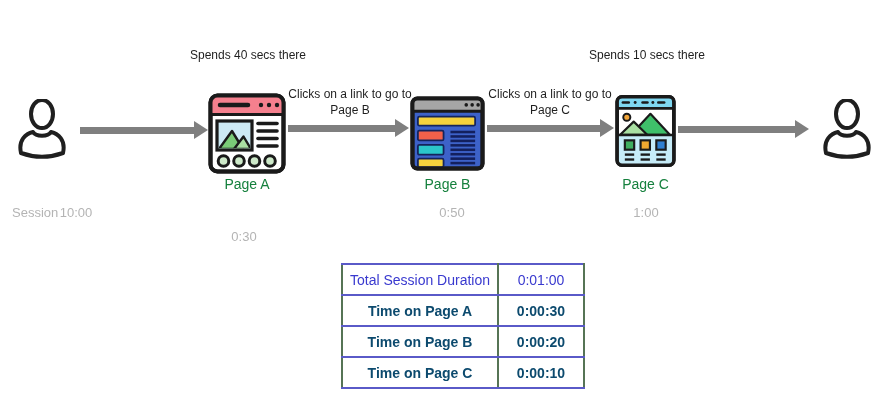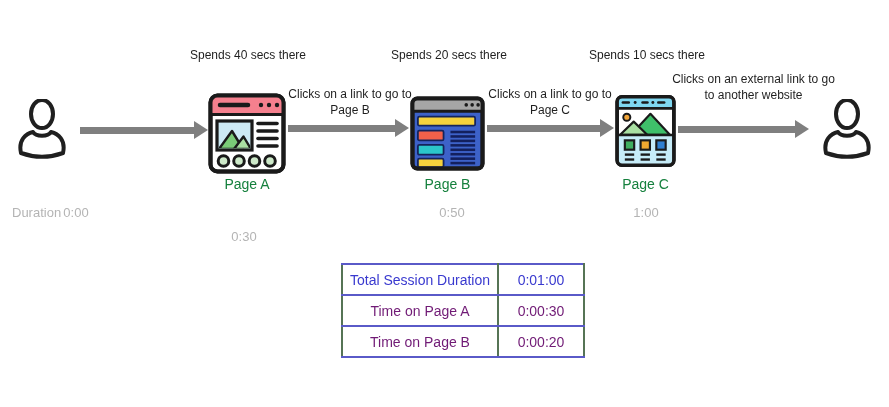--- a/index.html
+++ b/index.html
@@ -14,34 +14,32 @@
   .arrow .shaft{flex:1;height:7px;background:#7f7f7f;}
   .arrow .head{width:0;height:0;border-top:9px solid transparent;border-bottom:9px solid transparent;
                border-left:14px solid #7f7f7f;}
   table.summary{position:absolute;left:341px;top:263px;border-collapse:collapse;}
   table.summary td{border-top:2px solid #5a5ac8;border-bottom:2px solid #5a5ac8;
                    border-left:2px solid #567455;border-right:2px solid #567455;
                    height:29px;text-align:center;vertical-align:middle;font-size:14px;padding:0 6px;}
   table.summary td.c1{width:142px;}
   table.summary td.c2{width:72px;margin-left:44px;}
   table.summary tr.hdr td{color:#3939cf;}
-  table.summary tr.grn td{color:#701a75;}
+  table.summary tr.grn td{color:#0c4a6e;font-weight:bold;}
 </style>
 </head>
 <body>
 
 <div id="canvas">
 
   <div class="lbl" style="left:158px;top:47px;width:180px;">Spends 40 secs there</div>
-  <div class="lbl" style="left:359px;top:47px;width:180px;">Spends 20 secs there</div>
   <div class="lbl" style="left:557px;top:47px;width:180px;">Spends 10 secs there</div>
 
   <div class="lbl" style="left:483px;top:86px;width:134px;">Clicks on a link to go to Page C</div>
   <div class="lbl" style="left:283px;top:86px;width:134px;">Clicks on a link to go to Page B</div>
-  <div class="lbl" style="left:666px;top:71px;width:175px;">Clicks on an external link to go to another website</div>
 
   <div class="icon-wrap" style="left:16px;top:99px;">
     <svg width="52" height="60" viewBox="0 0 52 60">
       <ellipse cx="26" cy="15" rx="11" ry="14" fill="#fff" stroke="#1f1f1f" stroke-width="4"></ellipse>
       <path d="M5 54 C2 41 10 34.5 17 33 C20 38 32 38 35 33 C42 34.5 50 41 47 54 C33 59 19 59 5 54 Z" fill="#fff" stroke="#1f1f1f" stroke-width="4" stroke-linejoin="round"></path>
     </svg>
   </div>
 
   <div class="arrow" style="left:80px;top:120px;width:128px;">
     <div class="shaft"></div>
@@ -159,36 +157,40 @@
     <svg width="52" height="60" viewBox="0 0 52 60">
       <ellipse cx="26" cy="15" rx="11" ry="14" fill="#fff" stroke="#1f1f1f" stroke-width="4"></ellipse>
       <path d="M5 54 C2 41 10 34.5 17 33 C20 38 32 38 35 33 C42 34.5 50 41 47 54 C33 59 19 59 5 54 Z" fill="#fff" stroke="#1f1f1f" stroke-width="4" stroke-linejoin="round"></path>
     </svg>
   </div>
 
   <div class="page-lbl" style="left:208px;top:176px;width:78px;">Page A</div>
   <div class="page-lbl" style="left:410px;top:176px;width:75px;">Page B</div>
   <div class="page-lbl" style="left:615px;top:176px;width:61px;">Page C</div>
 
-  <div class="tl" style="left:12px;top:205px;">Duration</div>
-  <div class="tl-tick" style="left:54px;top:205px;">0:00</div>
+  <div class="tl" style="left:12px;top:205px;">Session</div>
+  <div class="tl-tick" style="left:54px;top:205px;">10:00</div>
   <div class="tl-tick" style="left:222px;top:205px;margin-top:24px;">0:30</div>
   <div class="tl-tick" style="left:430px;top:205px;">0:50</div>
   <div class="tl-tick" style="left:624px;top:205px;">1:00</div>
 
   <table class="summary">
     <tbody>
         <tr class="hdr">
       <td class="c1">Total Session Duration</td>
       <td class="c2">0:01:00</td>
     </tr>
     <tr class="grn">
       <td class="c1">Time on Page A</td>
       <td class="c2">0:00:30</td>
     </tr>
     <tr class="grn">
       <td class="c1">Time on Page B</td>
       <td class="c2">0:00:20</td>
     </tr>
+    <tr class="grn">
+      <td class="c1">Time on Page C</td>
+      <td class="c2">0:00:10</td>
+    </tr>
   </tbody>
     </table>
 
 </div>
 
 </body></html>

